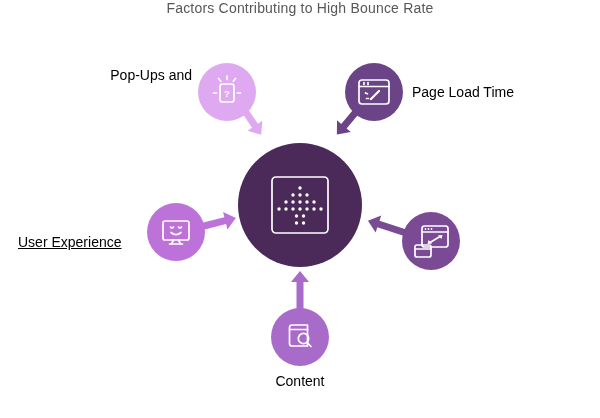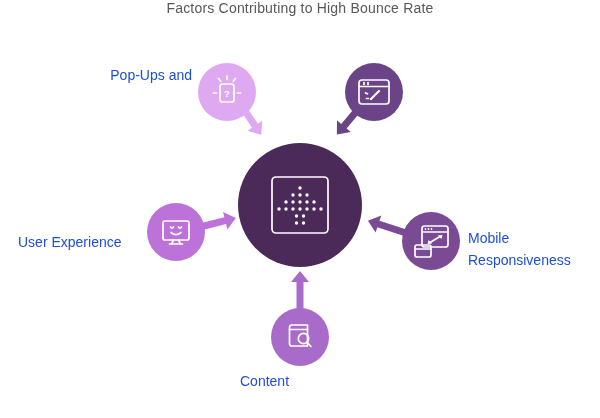--- a/index.html
+++ b/index.html
@@ -5,27 +5,27 @@
   html,body{margin:0;padding:0;background:#ffffff;}
   .stage{
     position:relative;width:600px;height:418px;background:#ffffff;overflow:hidden;
     font-family:"Liberation Sans",sans-serif;
   }
   .title{
     position:absolute;left:0;top:10;width:600px;text-align:center;
     font-size:14px;font-weight:500;color:#575757;letter-spacing:.2px;
   }
   .label{
-    position:absolute;font-size:14px;color:#1d4ed8;line-height:22px;
+    position:absolute;font-size:14px;color:#000000;line-height:22px;
   }
   .label-popups{left:60px;top:64px;width:132px;text-align:right;}
   .label-pageload{left:412px;top:81px;width:160px;text-align:left;}
-  .label-ux{left:18px;top:231px;width:125px;text-align:left;}
+  .label-ux{left:18px;top:231px;width:125px;text-align:left;text-decoration:underline;}
   .label-mobile{left:468px;top:227px;width:128px;text-align:left;}
-  .label-content{left:240px;top:370px;width:120px;}
+  .label-content{left:240px;top:370px;width:120px;text-align:center;}
   svg{position:absolute;display:block;}
   .arrows{left:0;top:0;}
   .hub{left:238px;top:143px;}
   .sat{width:58px;height:58px;}
   .sat-popups{left:198px;top:63px;}
   .sat-pageload{left:345px;top:63px;}
   .sat-ux{left:147px;top:203px;}
   .sat-mobile{left:402px;top:212px;}
   .sat-content{left:271px;top:308px;}
   .icon-stroke{fill:none;stroke:#ffffff;stroke-width:1.7;stroke-linecap:round;stroke-linejoin:round;}
@@ -100,20 +100,23 @@
       <rect x="14" y="17" width="30" height="24" rx="3"></rect>
       <line x1="14" y1="23.5" x2="44" y2="23.5"></line>
       <line x1="19" y1="19.5" x2="19" y2="21.5"></line>
       <line x1="23" y1="19.5" x2="23" y2="21.5"></line>
       <path d="M26,36 L34,28" stroke-width="2.2"></path>
       <circle cx="26" cy="36" r="1" class="icon-fill"></circle>
       <line x1="20.5" y1="30" x2="22.5" y2="30.8"></line>
       <line x1="21.5" y1="35.5" x2="23.5" y2="35.5"></line>
     </g>
   </svg>
+  <div class="label label-pageload">
+    <div>Page Load Time</div>
+  </div>
 
   <svg class="sat sat-ux" viewBox="0 0 58 58">
     <circle cx="29" cy="29" r="29" fill="#bc72d8"></circle>
     <g class="icon-stroke">
       <rect x="16" y="18" width="26" height="19" rx="2"></rect>
       <path d="M23.5,24 q1.5,2.2 3,0"></path>
       <path d="M31.5,24 q1.5,2.2 3,0"></path>
       <path d="M24,29.5 q5,4.2 10,0"></path>
       <line x1="26.5" y1="37" x2="24.5" y2="41"></line>
       <line x1="31.5" y1="37" x2="33.5" y2="41"></line>
@@ -136,24 +139,20 @@
       </g>
       <g class="icon-fill">
         <circle cx="23.5" cy="17" r="0.9"></circle>
         <circle cx="26.5" cy="17" r="0.9"></circle>
         <circle cx="29.5" cy="17" r="0.9"></circle>
         <polygon points="40.5,23 35.8,23.4 39.5,27"></polygon>
         <polygon points="25.5,32 30.2,31.6 26.5,28"></polygon>
       </g>
     </g>
   </svg>
-  <div class="label label-mobile">
-    <div>Mobile</div>
-    <div>Responsiveness</div>
-  </div>
 
   <svg class="sat sat-content" viewBox="0 0 58 58">
     <circle cx="29" cy="29" r="29" fill="#a96bc9"></circle>
     <g class="icon-stroke">
       <path d="M21,38 a2.5,2.5 0 0 1 -2.5,-2.5 V19.5 a2.5,2.5 0 0 1 2.5,-2.5 H36.5 V38 Z"></path>
       <path d="M18.5,21.5 H36.5"></path>
       <path d="M18.5,25 H36.5" opacity="0.0"></path>
       <circle cx="32.5" cy="30.5" r="5.2"></circle>
       <line x1="36.3" y1="34.5" x2="40" y2="38.5"></line>
     </g>

